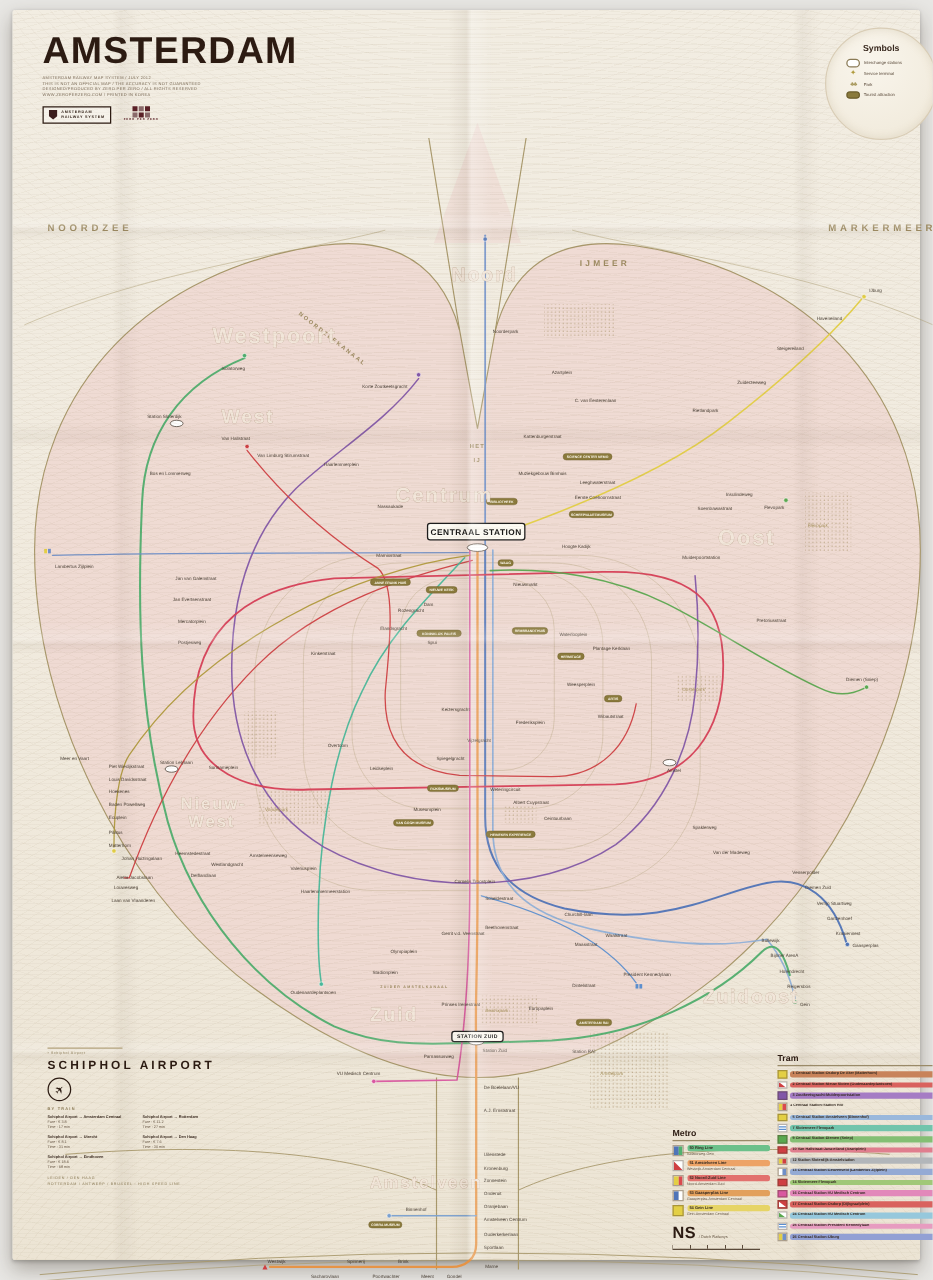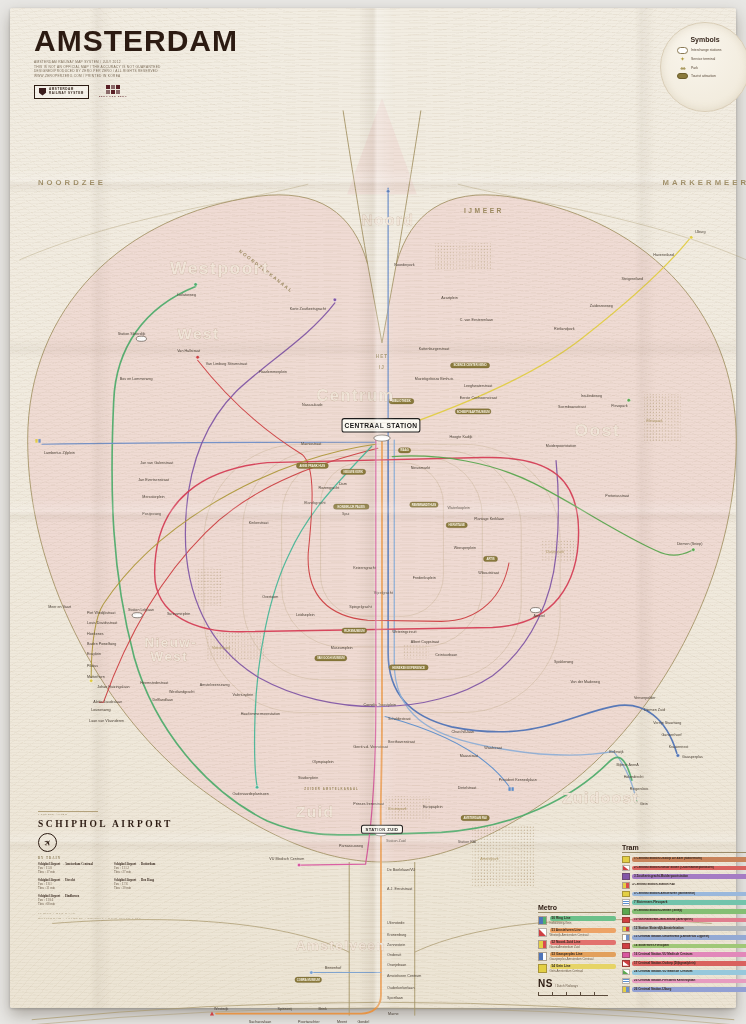--- a/index.html
+++ b/index.html
@@ -37,21 +37,21 @@
   .symbols{position:absolute;left:650px;top:14px;width:88px;height:88px;border-radius:50%;background:radial-gradient(circle at 40% 30%,#f9f5ec,#efe8d8);border:1px solid #d9cdb6;box-shadow:inset 0 0 8px rgba(160,140,100,.2);padding:0;}
   .symbols .stitle{text-align:center;font-size:7px;font-weight:bold;color:#3a2a20;margin-top:13px;margin-bottom:4px;}
   .sym-row{display:flex;align-items:center;gap:3px;margin:2.5px 0 2.5px 16px;}
   .sym-ico{width:11px;display:flex;justify-content:center;align-items:center;}
   .sym-label{font-size:3.4px;color:#5a4a3a;}
   .ico-oval{width:9px;height:4.5px;border:1px solid #8a7a55;border-radius:4px;background:#fff;}
   .ico-diamond{color:#b09a3c;font-size:6px;line-height:1;}
   .ico-park{font-size:5px;color:#a8985c;letter-spacing:-1px;}
   .ico-pill{width:9px;height:4px;border-radius:3px;background:#8a7a3c;border:.5px solid #6b5c2a;}
   
-  .schiphol{position:absolute;left:28px;top:803px;width:152px;color:#2c1b12;font-family:Liberation Serif, serif;}
+  .schiphol{position:absolute;left:28px;top:830px;width:152px;color:#2c1b12;}
   .schiphol .tag{font-size:2.8px;color:#8a7a55;letter-spacing:.5px;border-top:.7px solid #b3a27c;padding-top:1px;width:60px;}
   .schiphol .stitle{font-size:9.5px;font-weight:bold;letter-spacing:2.5px;margin-top:3px;}
   .plane{margin-top:4px;width:17px;height:17px;border:1.3px solid #2c1b12;border-radius:50%;display:flex;align-items:center;justify-content:center;}
   .plane span{font-size:9px;transform:rotate(-45deg);color:#2c1b12;}
   .bytrain{margin-top:4px;font-size:3.1px;font-weight:bold;letter-spacing:1px;color:#8a7a55;}
   .fares{margin-top:2px;display:grid;grid-template-columns:70px 70px;gap:4px 6px;}
   .fare .route{font-size:3.1px;font-weight:bold;color:#3a2a20;line-height:1.3;}
   .fare .l2{font-size:3px;color:#6a5a48;line-height:1.35;}
   .sfoot{margin-top:5px;font-size:2.9px;color:#8a7a55;letter-spacing:.6px;line-height:1.6;}
   
@@ -62,21 +62,21 @@
   .sw i{position:absolute;inset:0;}
   .tstrip{flex:1;font-size:3px;font-weight:bold;color:#33281f;border-radius:2px;padding:.4px 2px;line-height:1.3;white-space:nowrap;overflow:hidden;}
   .metroleg{position:absolute;left:528px;top:896px;width:78px;}
   .mrow{display:flex;gap:2.5px;margin:2.6px 0;align-items:flex-start;}
   .msw{width:7px;height:7px;flex:0 0 auto;position:relative;border:.4px solid rgba(80,60,40,.4);overflow:hidden;}
   .msw i{position:absolute;inset:0;}
   .mcol{flex:1;}
   .mstrip{font-size:3.2px;font-weight:bold;color:#33281f;border-radius:2px;padding:.4px 2px;white-space:nowrap;}
   .msub{font-size:2.9px;color:#6a5a48;margin-top:.6px;}
   .nsrow{margin-top:5px;display:flex;align-items:baseline;gap:2px;}
-  .ns-big{font-size:10px;font-weight:bold;color:#2c1b12;letter-spacing:.5px;}
+  .ns-big{font-size:13px;font-weight:bold;color:#2c1b12;letter-spacing:.5px;}
   .ns-sub{font-size:3.1px;color:#6a5a48;}
   .ruler{margin-top:3px;width:70px;height:3px;border-bottom:.8px solid #5a4a3a;background:repeating-linear-gradient(90deg,#5a4a3a 0 .6px,transparent .6px 14px);}
 </style>
 </head>
 <body>
 
 <div class="stage">
   <div class="poster">
     <svg class="map" viewBox="10 8 726 1000">
         <defs>

